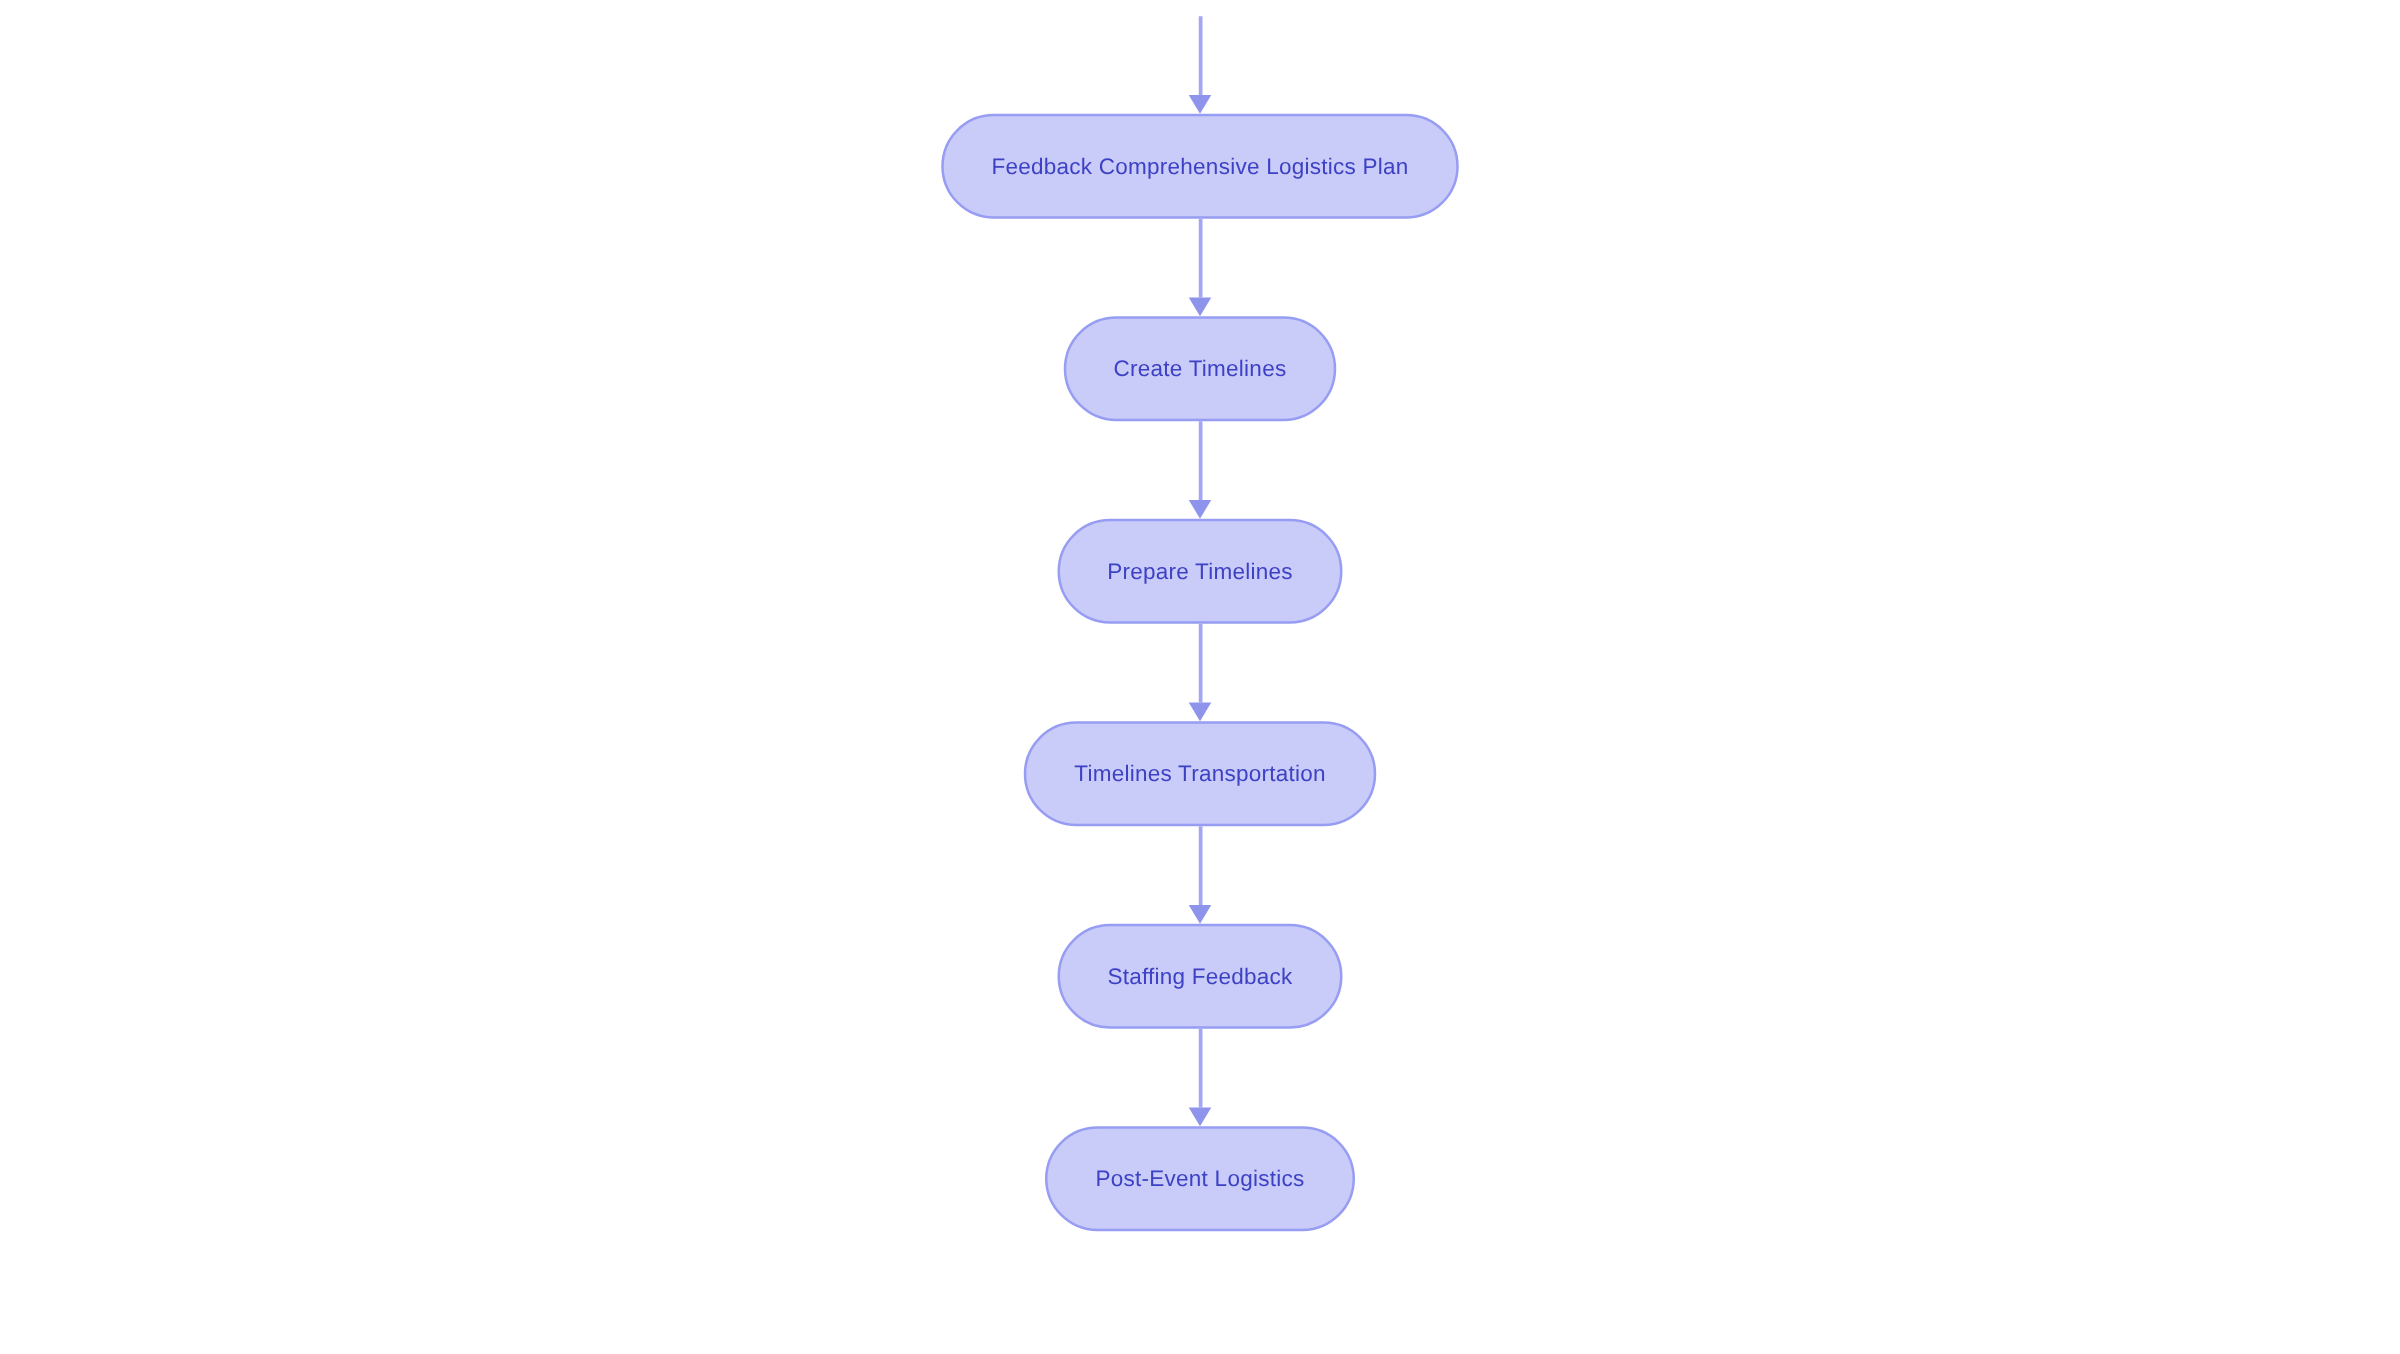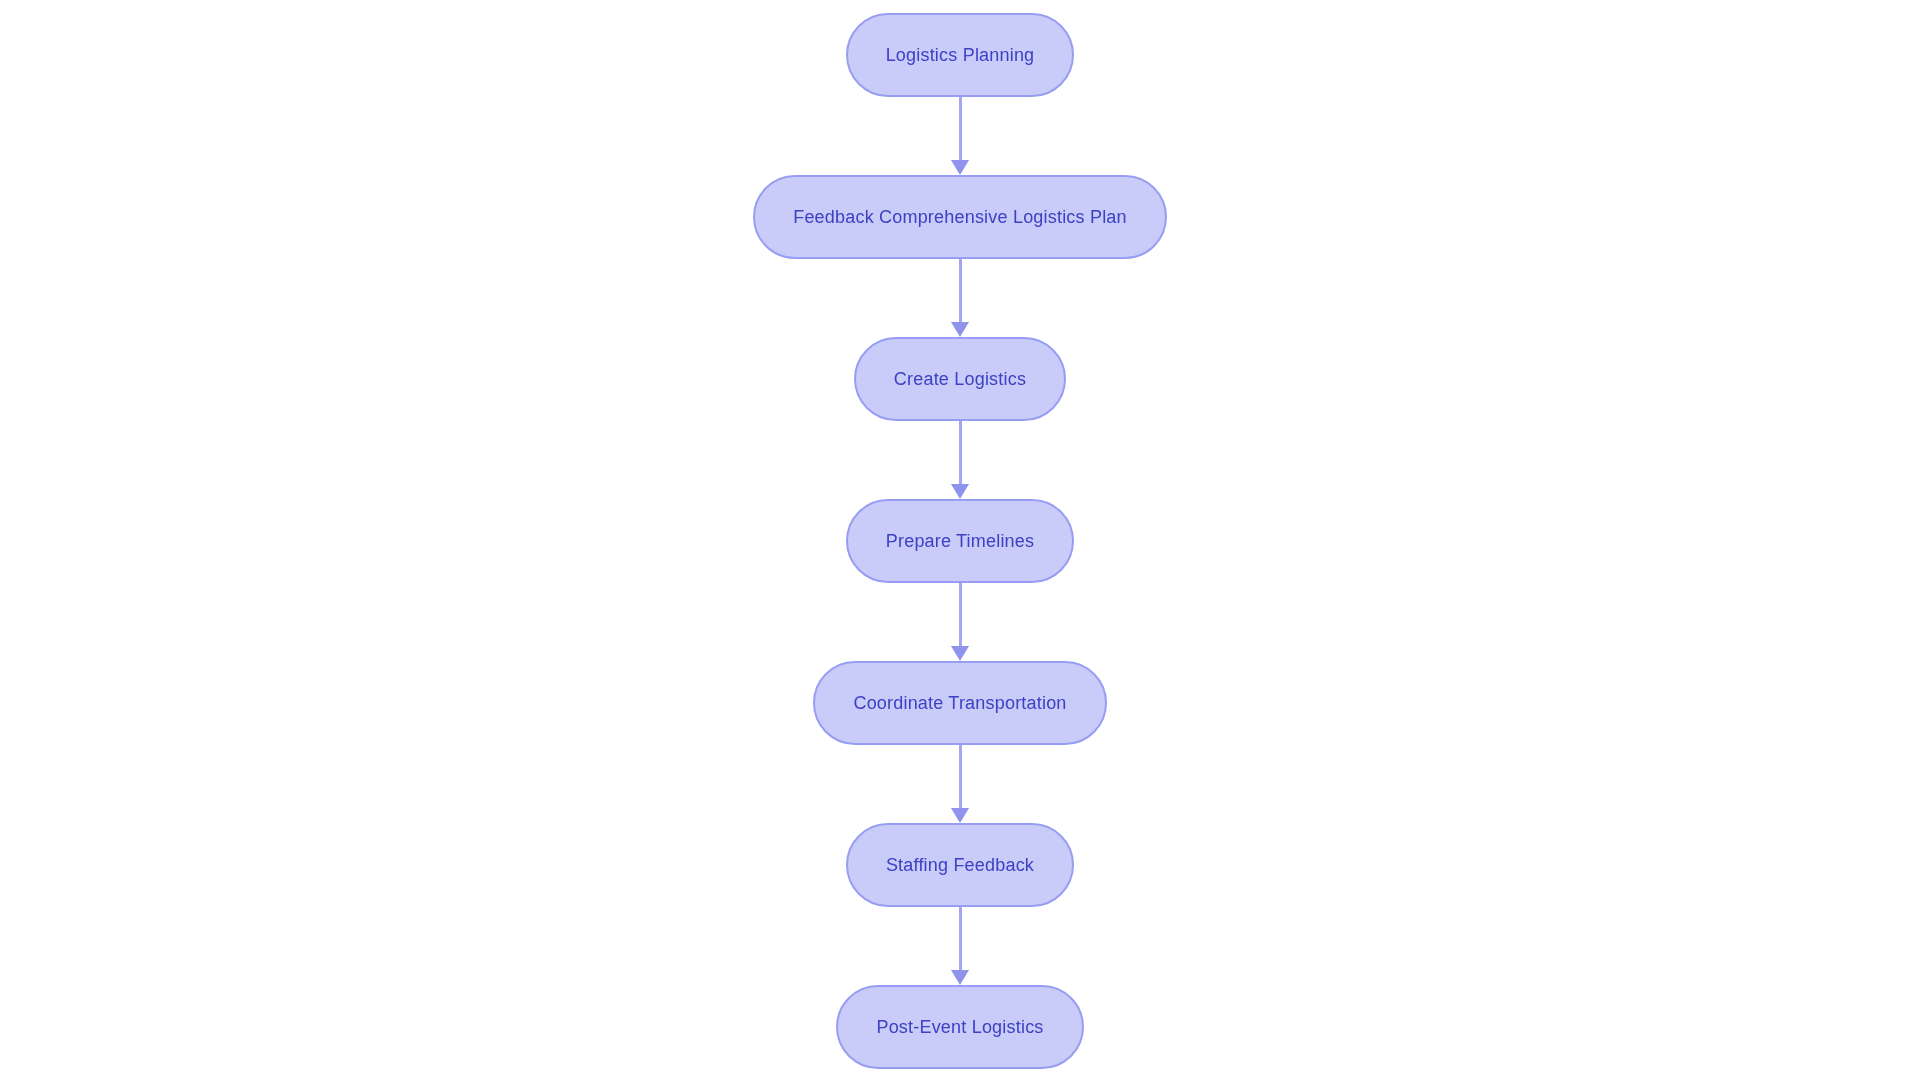--- a/index.html
+++ b/index.html
@@ -63,58 +63,55 @@
     border-left: 9px solid transparent;
     border-right: 9px solid transparent;
     border-top: 15px solid var(--arrowhead);
   }
 </style>
 </head>
 <body>
 
 <div class="canvas">
 
-  <div class="flow-node">
-    <span class="node-label">Logistics Planning</span>
-  </div>
 
   <div class="flow-arrow">
     <div class="shaft"></div>
     <div class="head"></div>
   </div>
 
   <div class="flow-node">
     <span class="node-label">Feedback Comprehensive Logistics Plan</span>
   </div>
 
   <div class="flow-arrow">
     <div class="shaft"></div>
     <div class="head"></div>
   </div>
 
   <div class="flow-node">
-    <span class="node-label">Create Logistics</span>
+    <span class="node-label">Create Timelines</span>
   </div>
 
   <div class="flow-arrow">
     <div class="shaft"></div>
     <div class="head"></div>
   </div>
 
   <div class="flow-node">
     <span class="node-label">Prepare Timelines</span>
   </div>
 
   <div class="flow-arrow">
     <div class="shaft"></div>
     <div class="head"></div>
   </div>
 
   <div class="flow-node">
-    <span class="node-label">Coordinate Transportation</span>
+    <span class="node-label">Timelines Transportation</span>
   </div>
 
   <div class="flow-arrow">
     <div class="shaft"></div>
     <div class="head"></div>
   </div>
 
   <div class="flow-node">
     <span class="node-label">Staffing Feedback</span>
   </div>

